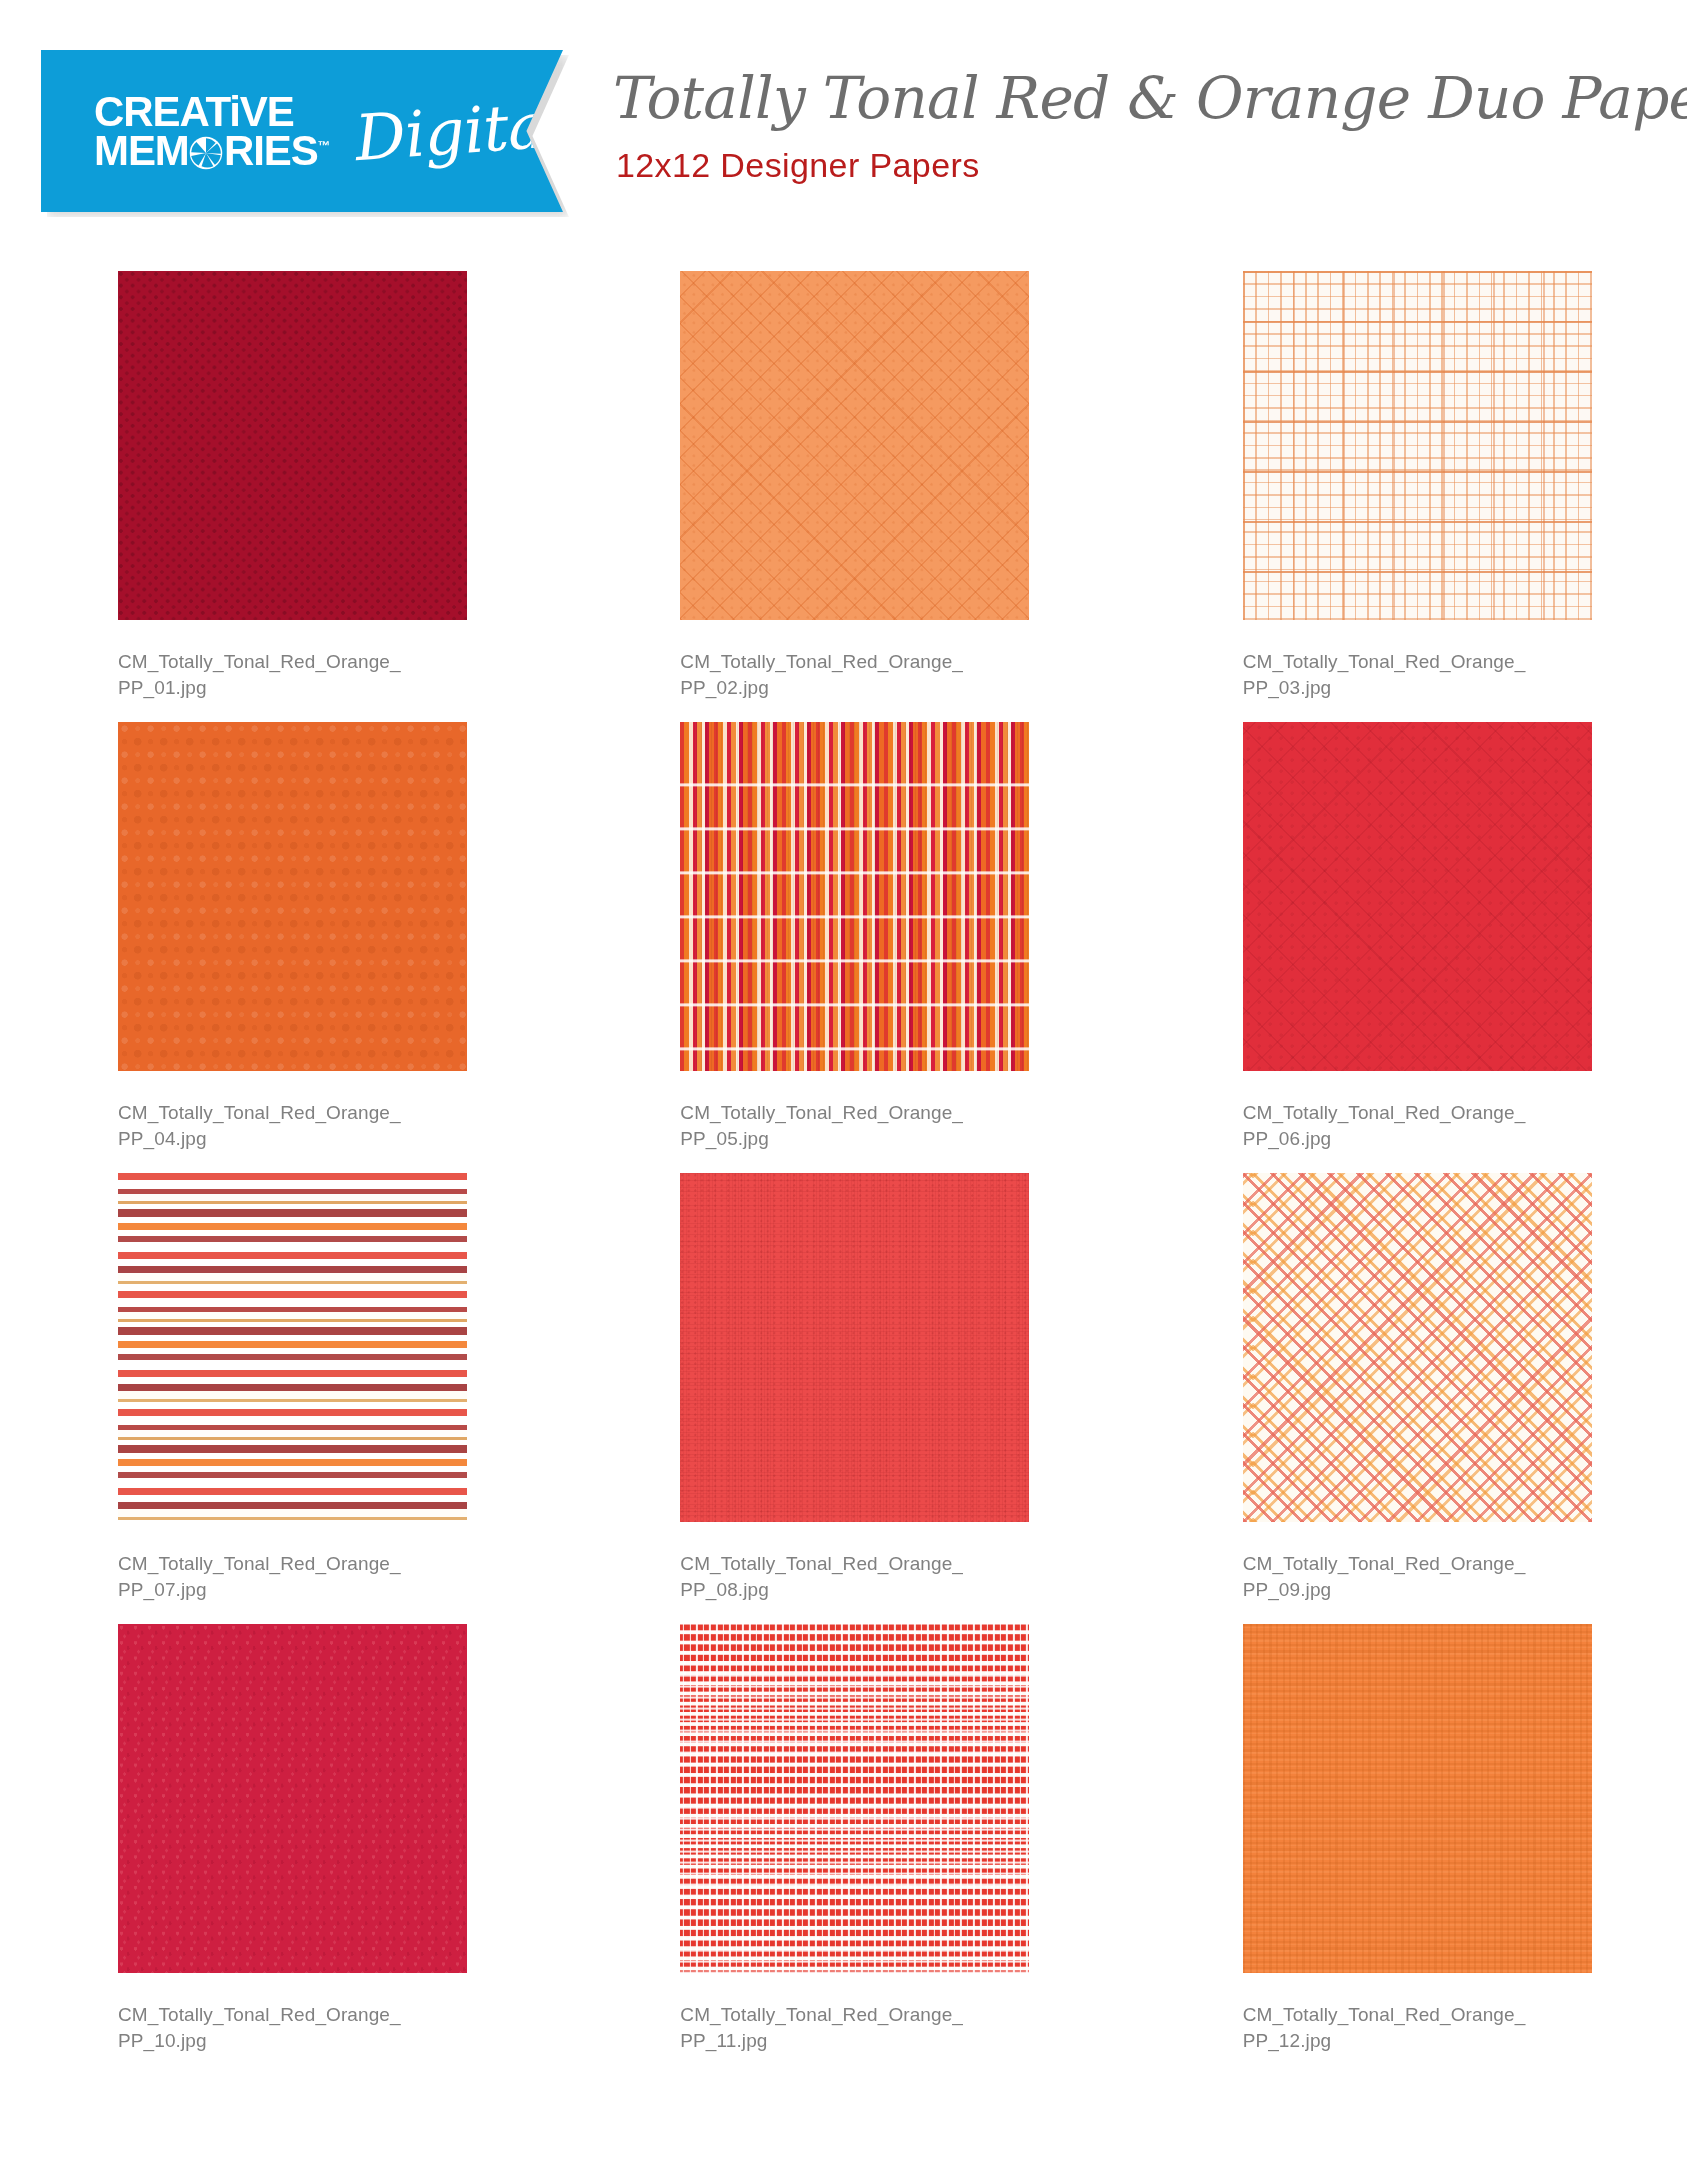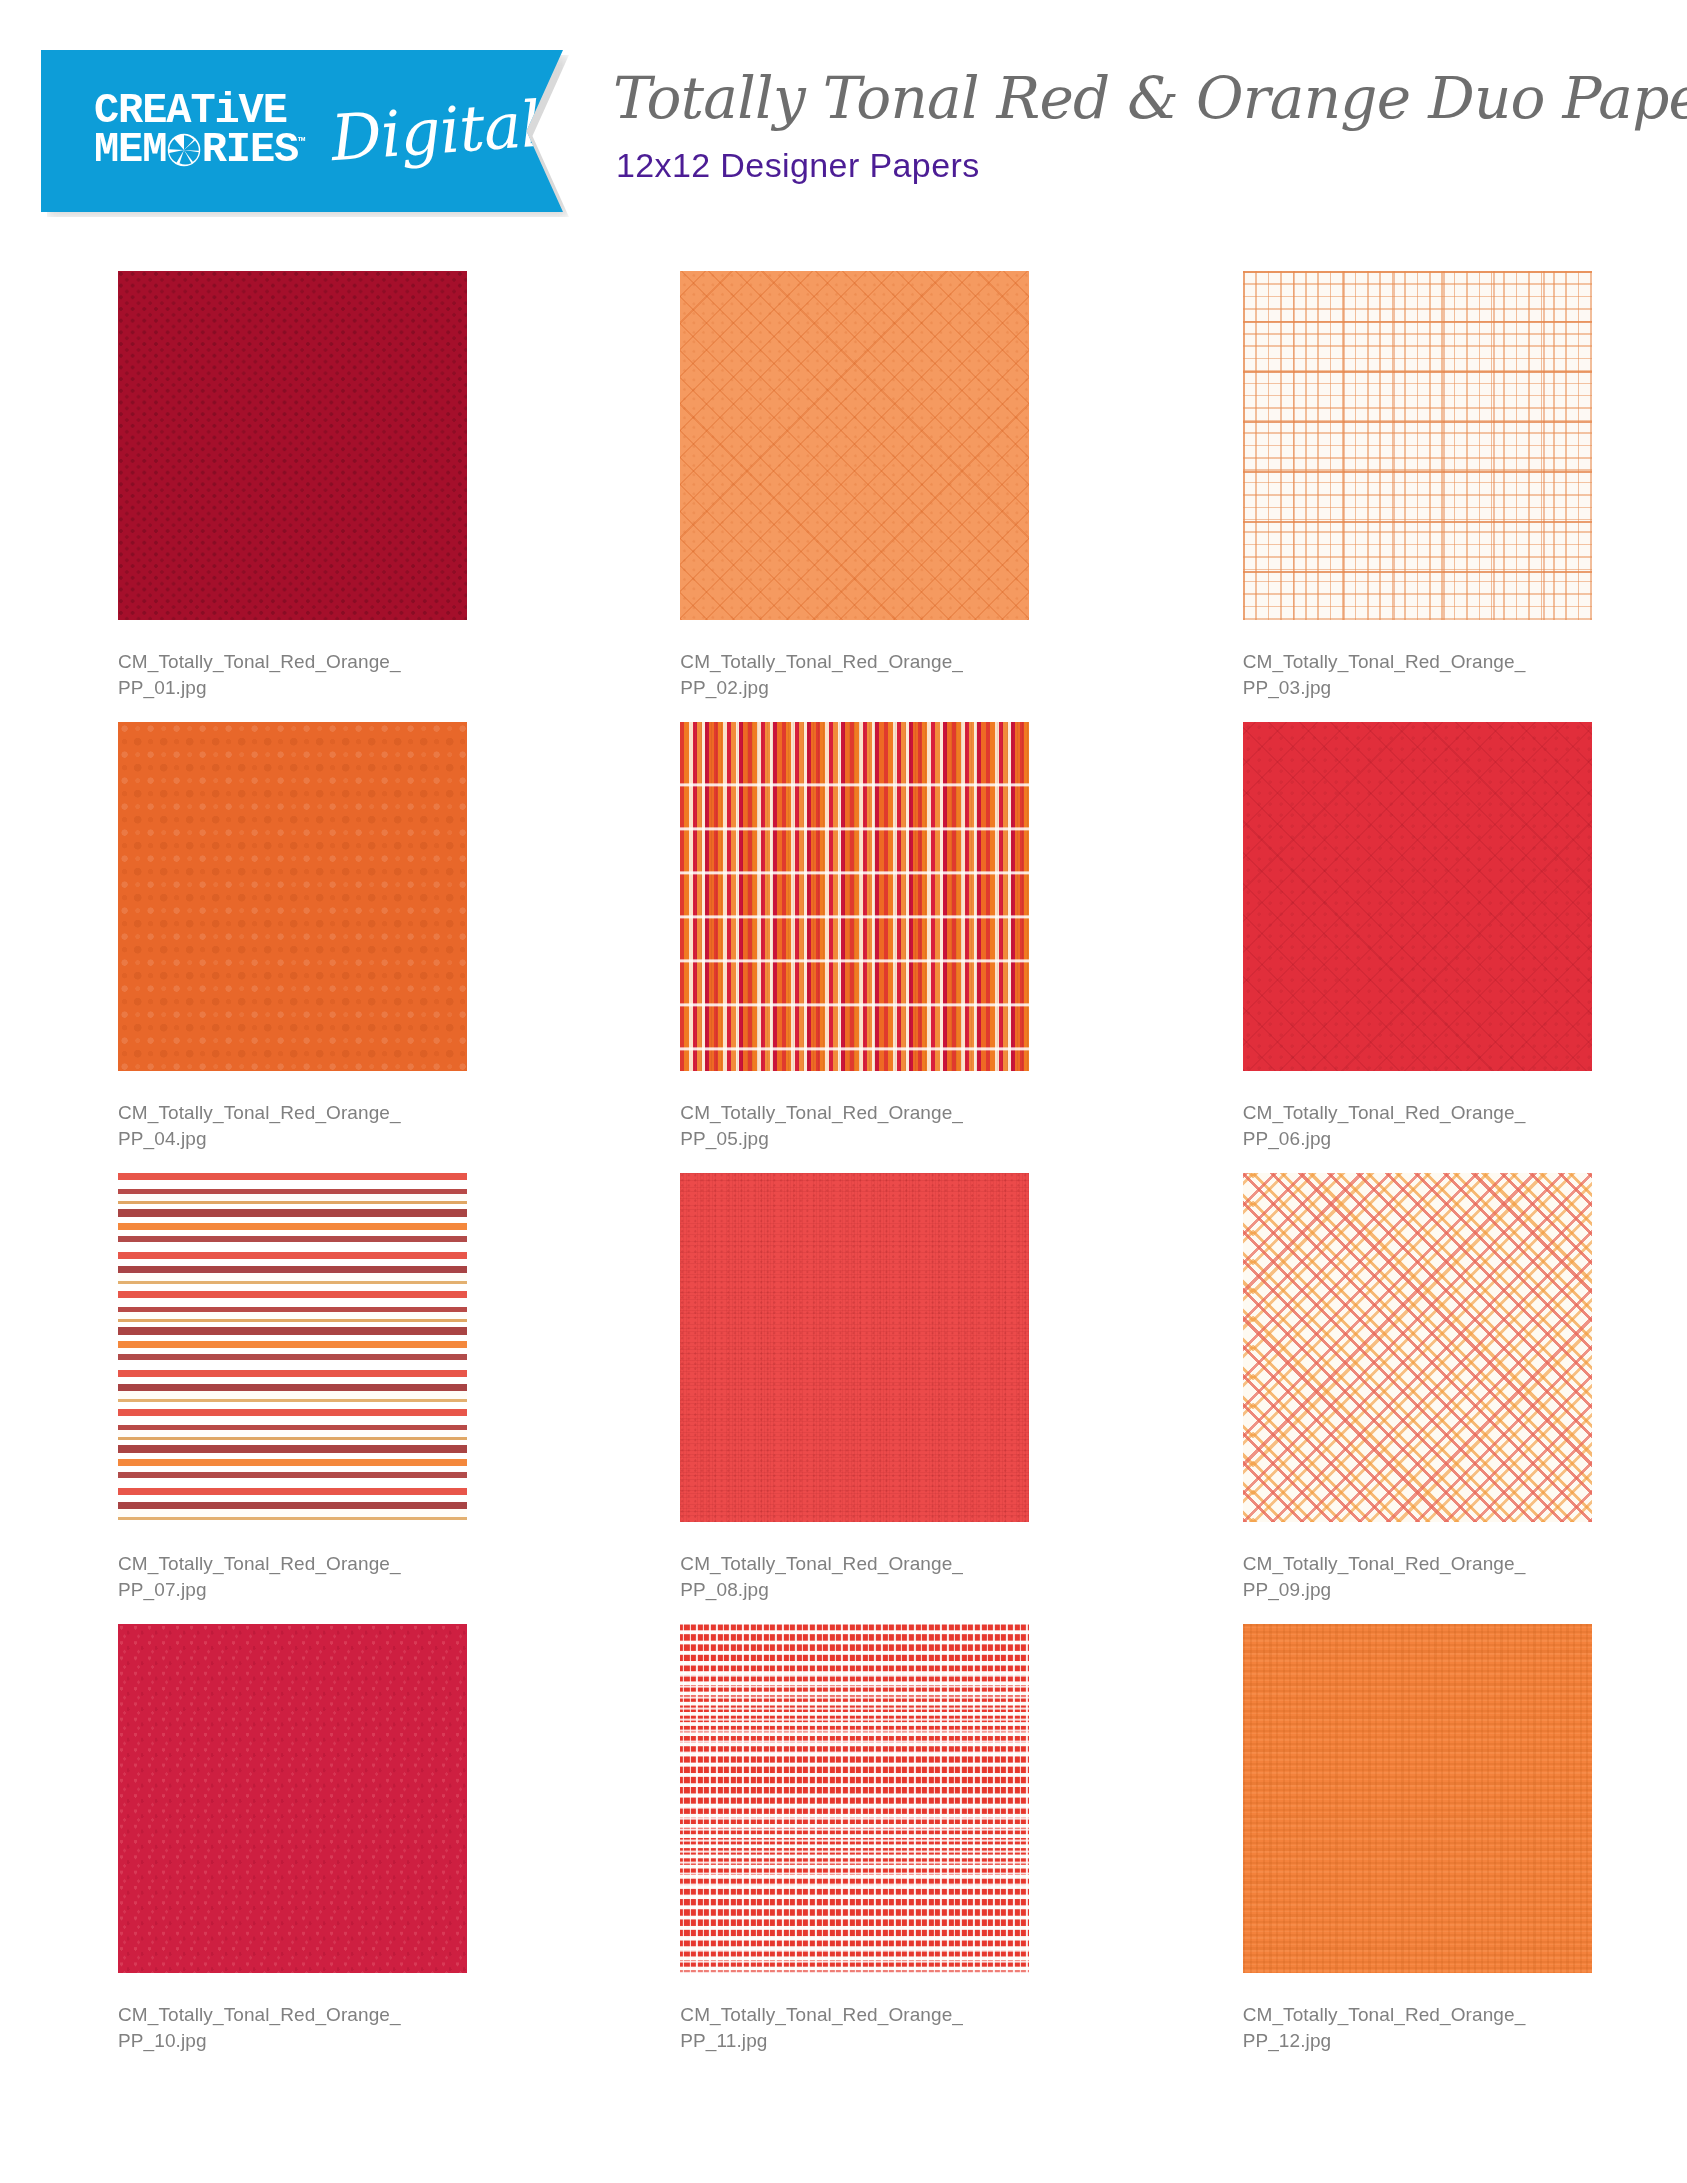--- a/index.html
+++ b/index.html
@@ -50,21 +50,21 @@
     position: relative;
     z-index: 2;
     display: flex;
     align-items: center;
     padding-left: 53px;
     gap: 25px;
   }
   .cm-wordmark {
     color: #ffffff;
     line-height: 0.93;
-    font-family: Liberation Mono, monospace;
+    font-family: Liberation Sans, sans-serif;
     font-weight: 700;
     font-size: 44px;
     letter-spacing: -1.1px;
   }
   .cm-line1 { display: block; font-size: 42px; }
   .cm-line2 { display: block; font-size: 42px; white-space: nowrap; }
   .cm-tm {
     font-size: 12.4px;
     vertical-align: super;
     letter-spacing: 0;
@@ -103,21 +103,21 @@
     color: #6e6e6e;
     letter-spacing: -0.7px;
     line-height: 1.0;
     white-space: nowrap;
     margin: 0;
   }
   .pack-subtitle {
     font-family: "Liberation Sans", sans-serif;
     font-weight: 300;
     font-size: 34px;
-    color: #4c1d95;
+    color: #b91c1c;
     letter-spacing: 0.4px;
     margin: 19px 0 0 2.9px;
   }
 
   
   .grid {
     position: absolute;
     left: 0;
     top: 271px;
     width: 1687px;

